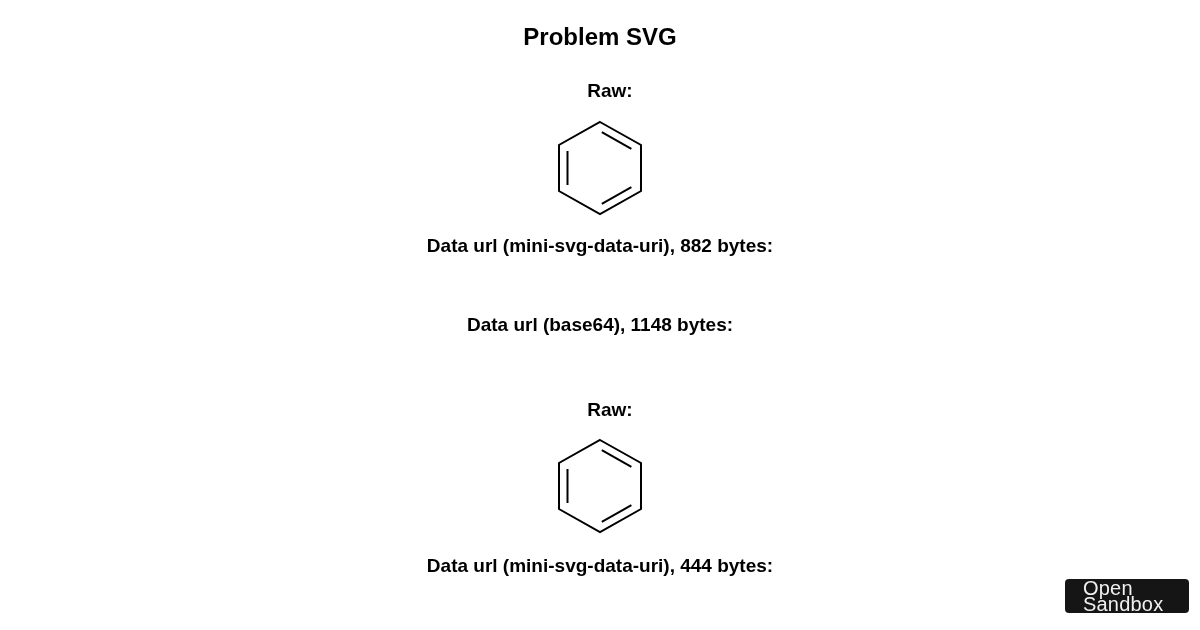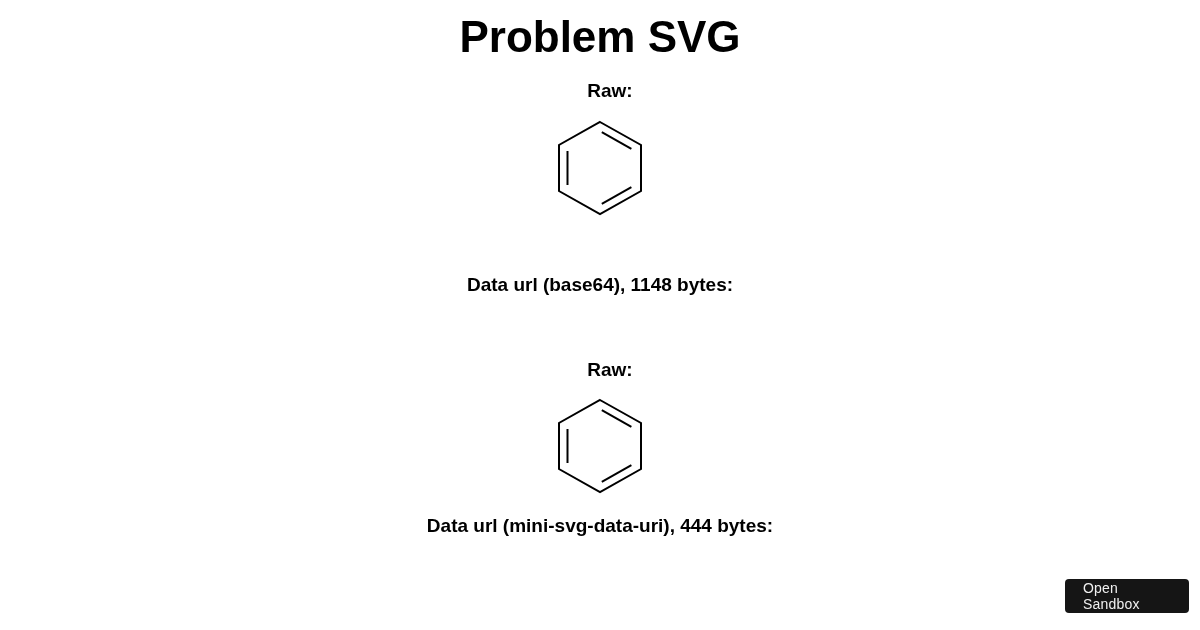--- a/index.html
+++ b/index.html
@@ -11,21 +11,21 @@
     position: relative;
     width: 1200px;
     height: 630px;
     overflow: hidden;
     background: #ffffff;
     color: #000000;
     font-family: "Liberation Sans", "DejaVu Sans", sans-serif;
     text-align: center;
   }
   h1 {
-    font-size: 44px;
+    font-size: 24px;
     line-height: 37px;
     font-weight: bold;
     margin: 18px 0 0 0;
   }
   h3 {
     font-size: 19px;
     line-height: 21px;
     font-weight: bold;
     margin: 0;
   }
@@ -61,21 +61,21 @@
     bottom: 17px;
     width: 124px;
     height: 34px;
     box-sizing: border-box;
     background: #151515;
     color: #f0f0f0;
     border-radius: 4px;
     display: flex;
     align-items: center;
     padding-left: 18px;
-    font-size: 14px;
+    font-size: 20px;
     line-height: 16px;
     letter-spacing: 0.2px;
     text-decoration: none;
     text-align: left;
     cursor: pointer;
   }
   a.open-sandbox .label-wrap {
     display: block;
     width: 78px;
   }
@@ -98,20 +98,21 @@
 
   <section>
     <h1>Problem SVG</h1>
 
     <h3 class="raw-heading">Raw:</h3>
 
     <svg class="mol" width="86" height="96" viewBox="0 0 86 96">
       <use href="#benzene"></use>
     </svg>
 
+    <h3 class="mini-label-1">Data url (mini-svg-data-uri), 882 bytes:</h3>
 
     <div class="img-slot"></div>
 
     <h3 class="base64-label">Data url (base64), 1148 bytes:</h3>
 
     <div class="img-slot slot-2"></div>
   </section>
 
   <section>
 

